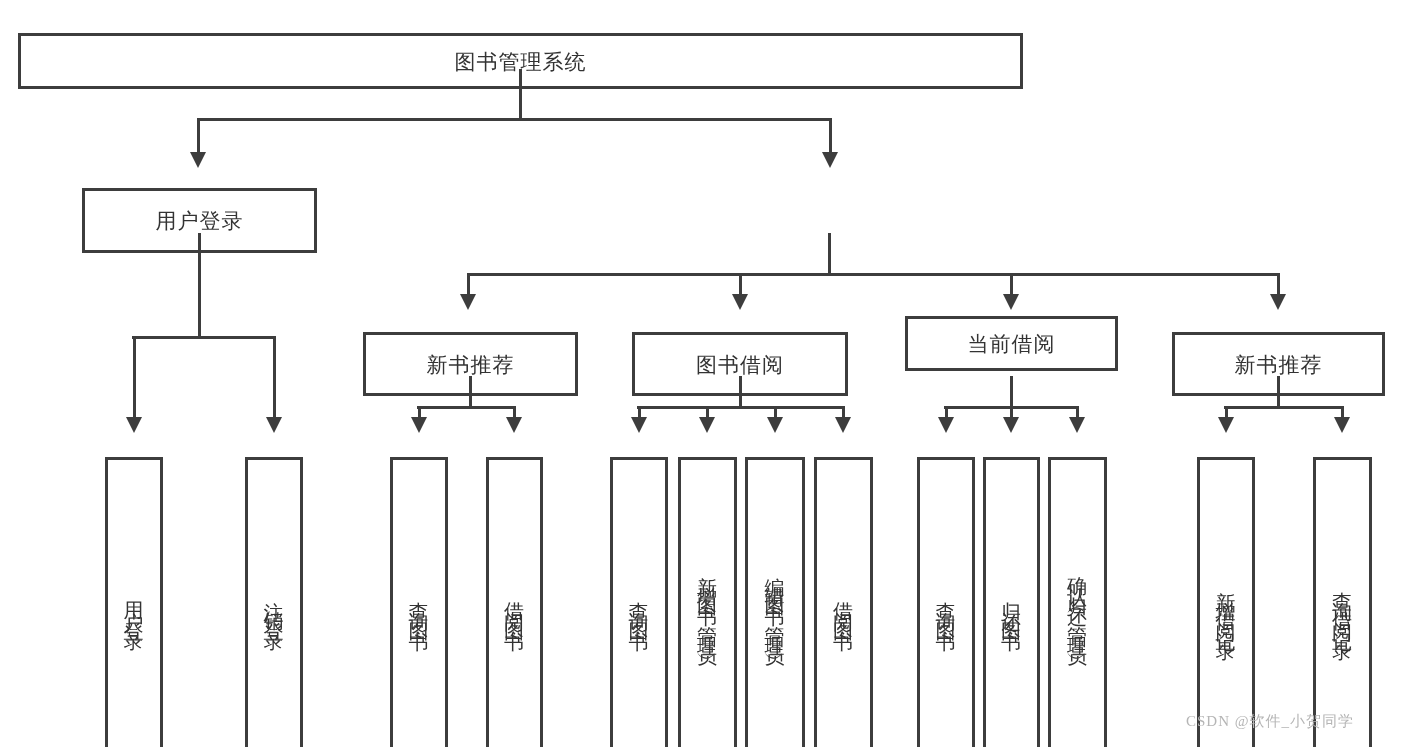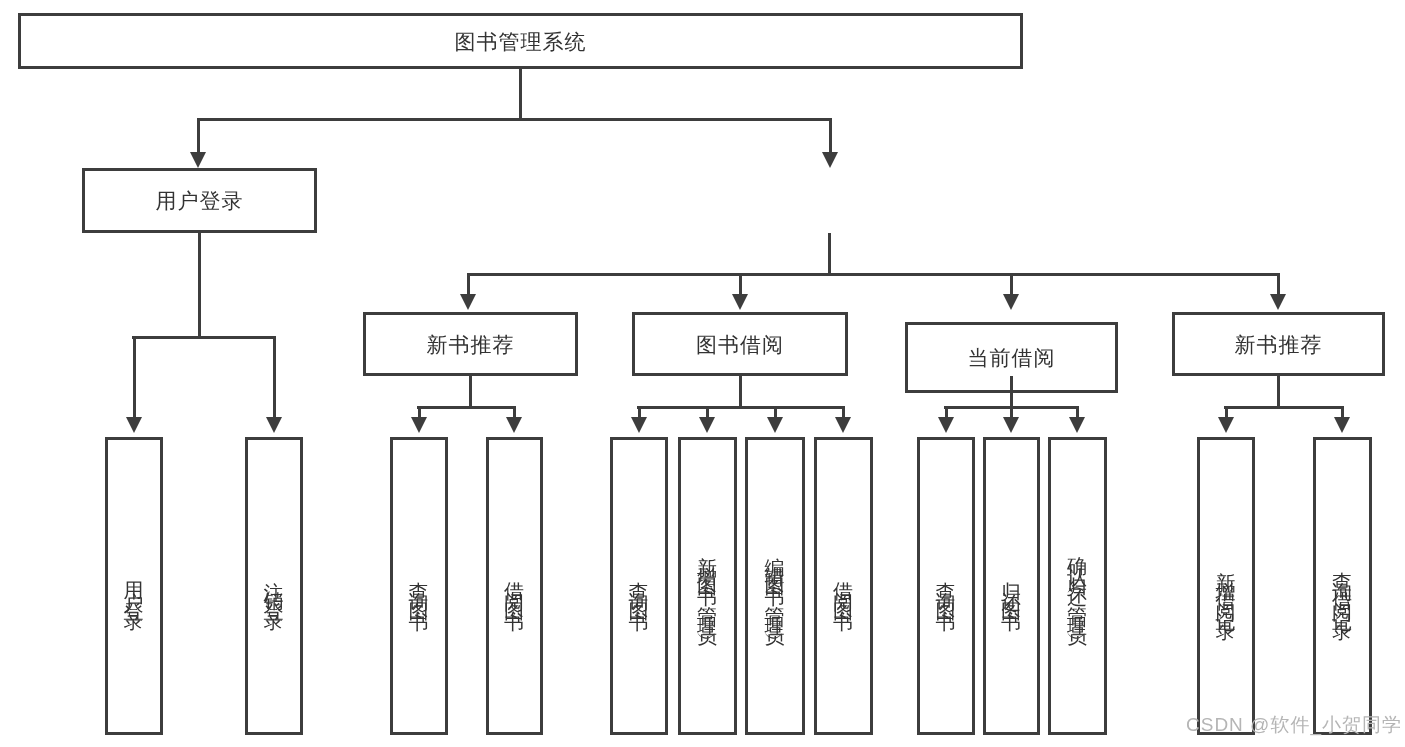--- a/index.html
+++ b/index.html
@@ -19,44 +19,46 @@
   }
   .box{
     position:absolute;
     border:3px solid var(--line);
     background:#fff;
     display:flex;align-items:center;justify-content:center;
     color:var(--text);
     font-size:21px;
     letter-spacing:1px;
     line-height:1;
+    margin-top:20px;
   }
   .leaf .vlbl{
     writing-mode:vertical-rl;
     text-orientation:mixed;
     font-size:20px;
     letter-spacing:10px;
     color:var(--text);
     line-height:1;
   }
   .hline{position:absolute;height:3px;background:var(--line);}
   .vline{position:absolute;width:3px;background:var(--line);}
   .arrow{
     position:absolute;width:0;height:0;
     border-left:8px solid transparent;
     border-right:8px solid transparent;
     border-top:16px solid var(--line);
   }
   .watermark{
     position:absolute;
     left:1186px;top:712px;
-    font-size:19px;
+    font-size:15px;
     color:var(--watermark);
     letter-spacing:1px;
     white-space:nowrap;
+    font-family:Liberation Serif, serif;
   }
 </style>
 </head>
 <body>
 
 <div class="canvas">
 
   <div class="box" style="left:18px;top:13px;width:1005px;height:56px">
     <span>图书管理系统</span>
   </div>
@@ -89,21 +91,21 @@
   <div class="arrow" style="left:1003px;top:294px"></div>
   <div class="vline" style="left:1277px;top:273px;height:23px"></div>
   <div class="arrow" style="left:1270px;top:294px"></div>
 
   <div class="box" style="left:363px;top:312px;width:215px;height:64px">
     <span>新书推荐</span>
   </div>
   <div class="box" style="left:632px;top:312px;width:216px;height:64px">
     <span>图书借阅</span>
   </div>
-  <div class="box" style="left:905px;top:322px;width:213px;height:71px">
+  <div class="box" style="left:905px;top:296px;width:213px;height:55px">
     <span>当前借阅</span>
   </div>
   <div class="box" style="left:1172px;top:312px;width:213px;height:64px">
     <span>新书推荐</span>
   </div>
 
   <div class="vline" style="left:469px;top:376px;height:30px"></div>
   <div class="hline" style="left:417px;top:406px;width:99px"></div>
   <div class="vline" style="left:418px;top:406px;height:13px"></div>
   <div class="arrow" style="left:411px;top:417px"></div>

